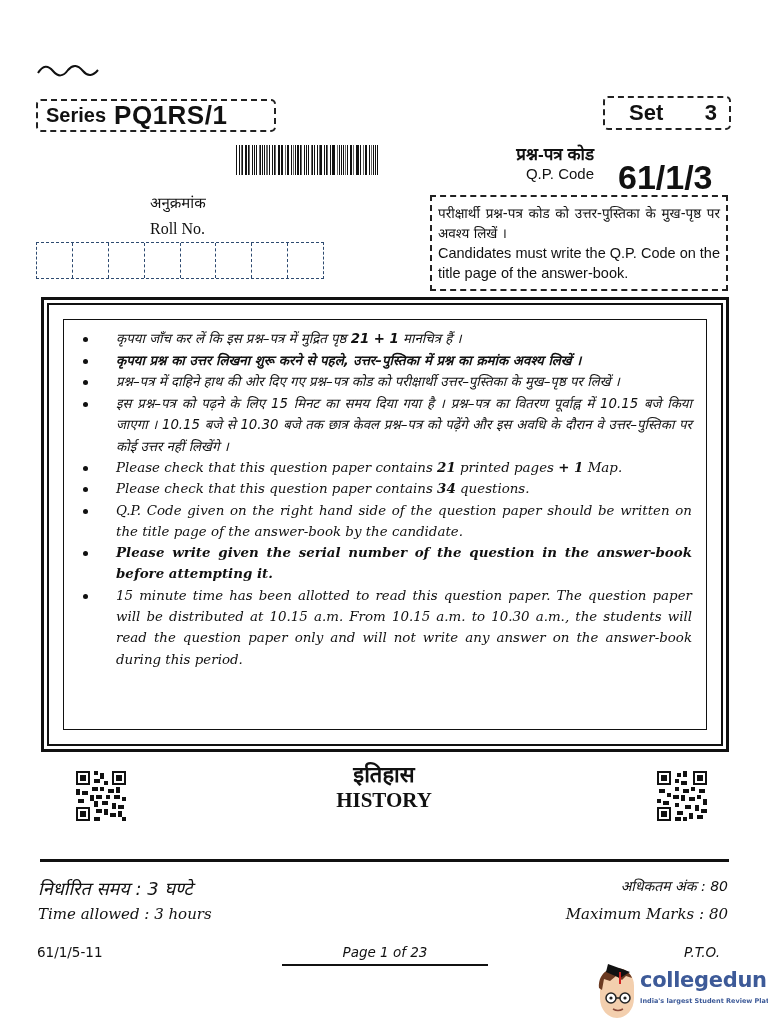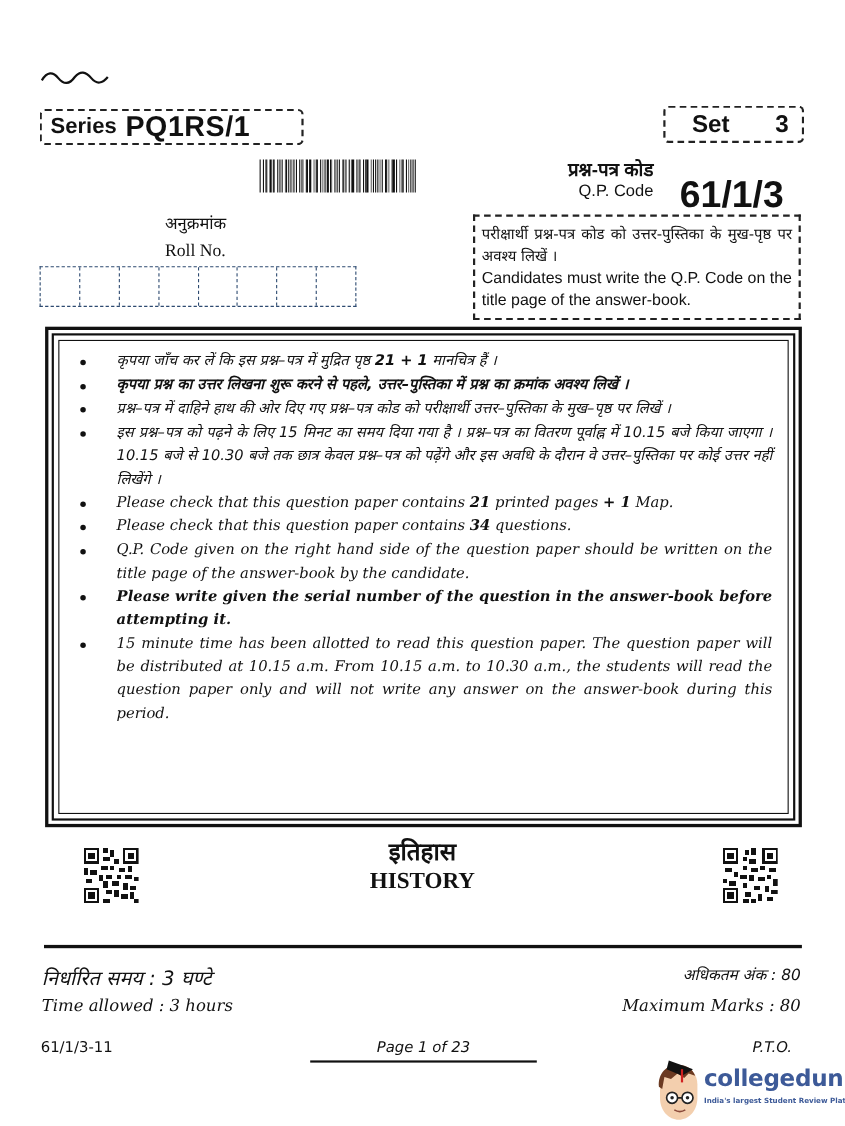--- a/index.html
+++ b/index.html
@@ -57,21 +57,21 @@
     text-align: justify;
   }
   .cand-note .hi { font-family: "DejaVu Sans", sans-serif; font-size: 13.5px; display: block; text-align-last: left; }
   .cand-note .en { display: block; }
 
   
   .instr-outer {
     left: 41px; top: 297px; width: 688px; height: 455px;
     border: 3px solid #111; padding: 3px;
   }
-  .instr-mid { width: 100%; height: 100%; border: 2px solid #111; padding: 4px; }
+  .instr-mid { width: 100%; height: 100%; border: 2px solid #111; padding: 14px; }
   .instr-inner { width: 100%; height: 100%; border: 1px solid #111; padding: 8px 14px 6px 12px; }
   .instr-list { list-style: none; }
   .instr-item { position: relative; padding-left: 40px; font-style: italic; text-align: justify; }
   .instr-item::before {
     content: ""; position: absolute; left: 7px; width: 5px; height: 5px; border-radius: 50%; background: #111;
   }
   .instr-item.hi { font-family: "DejaVu Sans", sans-serif; font-size: 13.3px; line-height: 21.5px; }
   .instr-item.hi::before { top: 9px; }
   .instr-item.en { font-family: "DejaVu Serif", serif; font-size: 13.4px; line-height: 21.3px; }
   .instr-item.en::before { top: 9px; }
@@ -259,21 +259,21 @@
 <div class="abs subject-hi">इतिहास</div>
 <div class="abs subject-en">HISTORY</div>
 
 <div class="abs rule-thick"></div>
 
 <div class="abs time-hi">निर्धारित समय : 3 घण्टे</div>
 <div class="abs marks-hi">अधिकतम अंक : 80</div>
 <div class="abs time-en">Time allowed : 3 hours</div>
 <div class="abs marks-en">Maximum Marks : 80</div>
 
-<div class="abs footer-code">61/1/3-11</div>
+<div class="abs footer-code">61/1/5-11</div>
 <div class="abs footer-page">Page 1 of 23</div>
 <div class="abs footer-rule"></div>
 <div class="abs footer-pto">P.T.O.</div>
 
 <div class="abs logo">
   <svg width="44" height="58" viewBox="0 0 44 58" style="position:absolute;left:0;top:0;">
     <path d="M4 24 C 4 14, 12 8, 22 8 C 32 8, 38 14, 38 24 L 38 36 C 38 48, 30 56, 21 56 C 12 56, 4 48, 4 36 Z" fill="#f3cfae"></path>
     <path d="M3 26 C 2 14, 10 6, 20 6 C 28 6, 34 10, 36 16 L 30 14 L 26 18 L 20 14 L 14 19 L 8 17 L 6 28 Z" fill="#6b3a22"></path>
     <path d="M12 2 L 34 10 L 24 16 L 10 10 Z" fill="#111"></path>
     <rect x="23" y="10" width="2" height="12" fill="#d02020"></rect>

